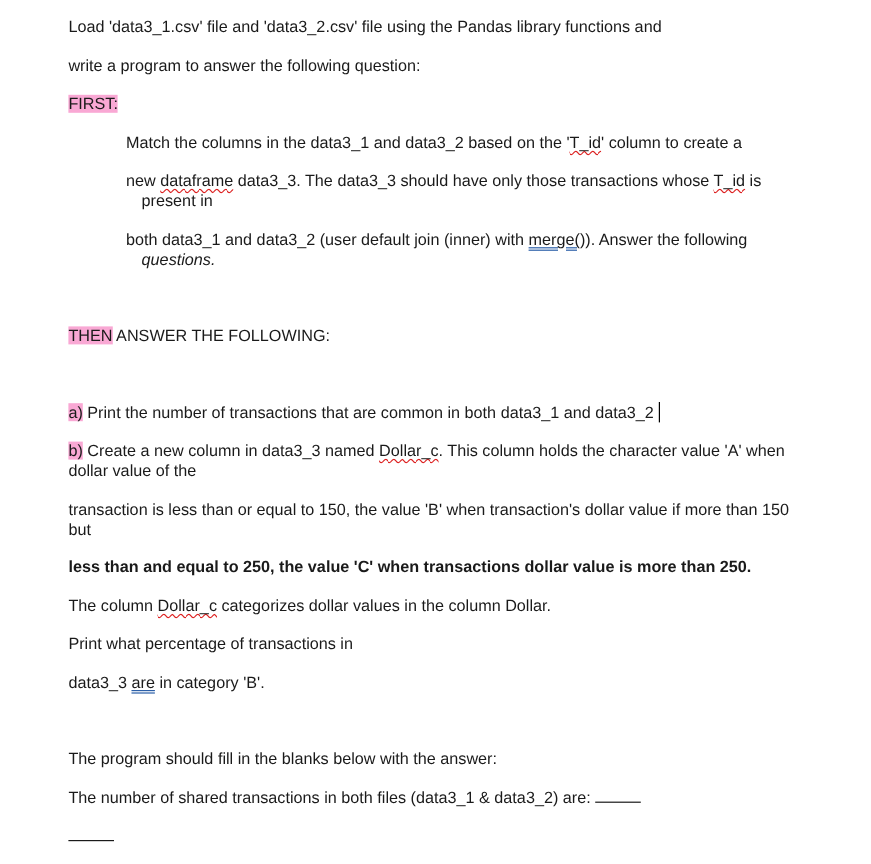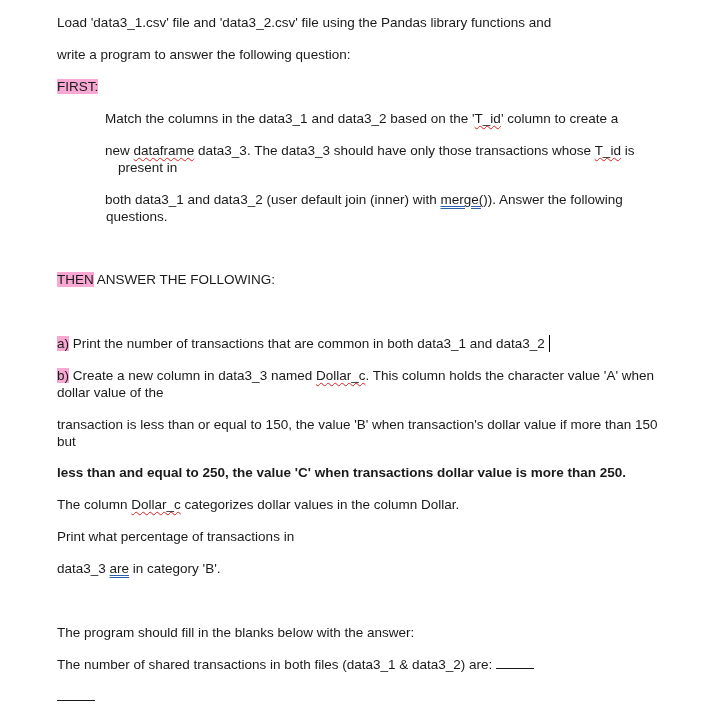--- a/index.html
+++ b/index.html
@@ -67,21 +67,21 @@
   </div>
 
   <div class="line" style="left:105px; top:142px;">
     <span>new </span><span class="spell">dataframe</span><span> data3_3. The data3_3 should have only those transactions whose </span><span class="spell">T_id</span><span> is</span>
   </div>
   <div class="line" style="left:118px; top:159px;">present in</div>
 
   <div class="line" style="left:105px; top:191px;">
     <span>both data3_1 and data3_2 (user default join (inner) with </span><span class="grammar">merge(</span><span>)). Answer the following</span>
   </div>
-  <div class="line" style="left:106px; top:208px;">questions.</div>
+  <div class="line" style="left:118px; top:208px;font-style:italic;">questions.</div>
 
   <div class="line" style="left:57px; top:271px;">
     <span class="hl">THEN</span><span> ANSWER THE FOLLOWING:</span>
   </div>
 
   <div class="line" style="left:57px; top:335px;">
     <span class="hl">a)</span><span> Print the number of transactions that are common in both data3_1 and data3_2</span><span class="caret"></span>
   </div>
 
   <div class="line" style="left:57px; top:367px;">

